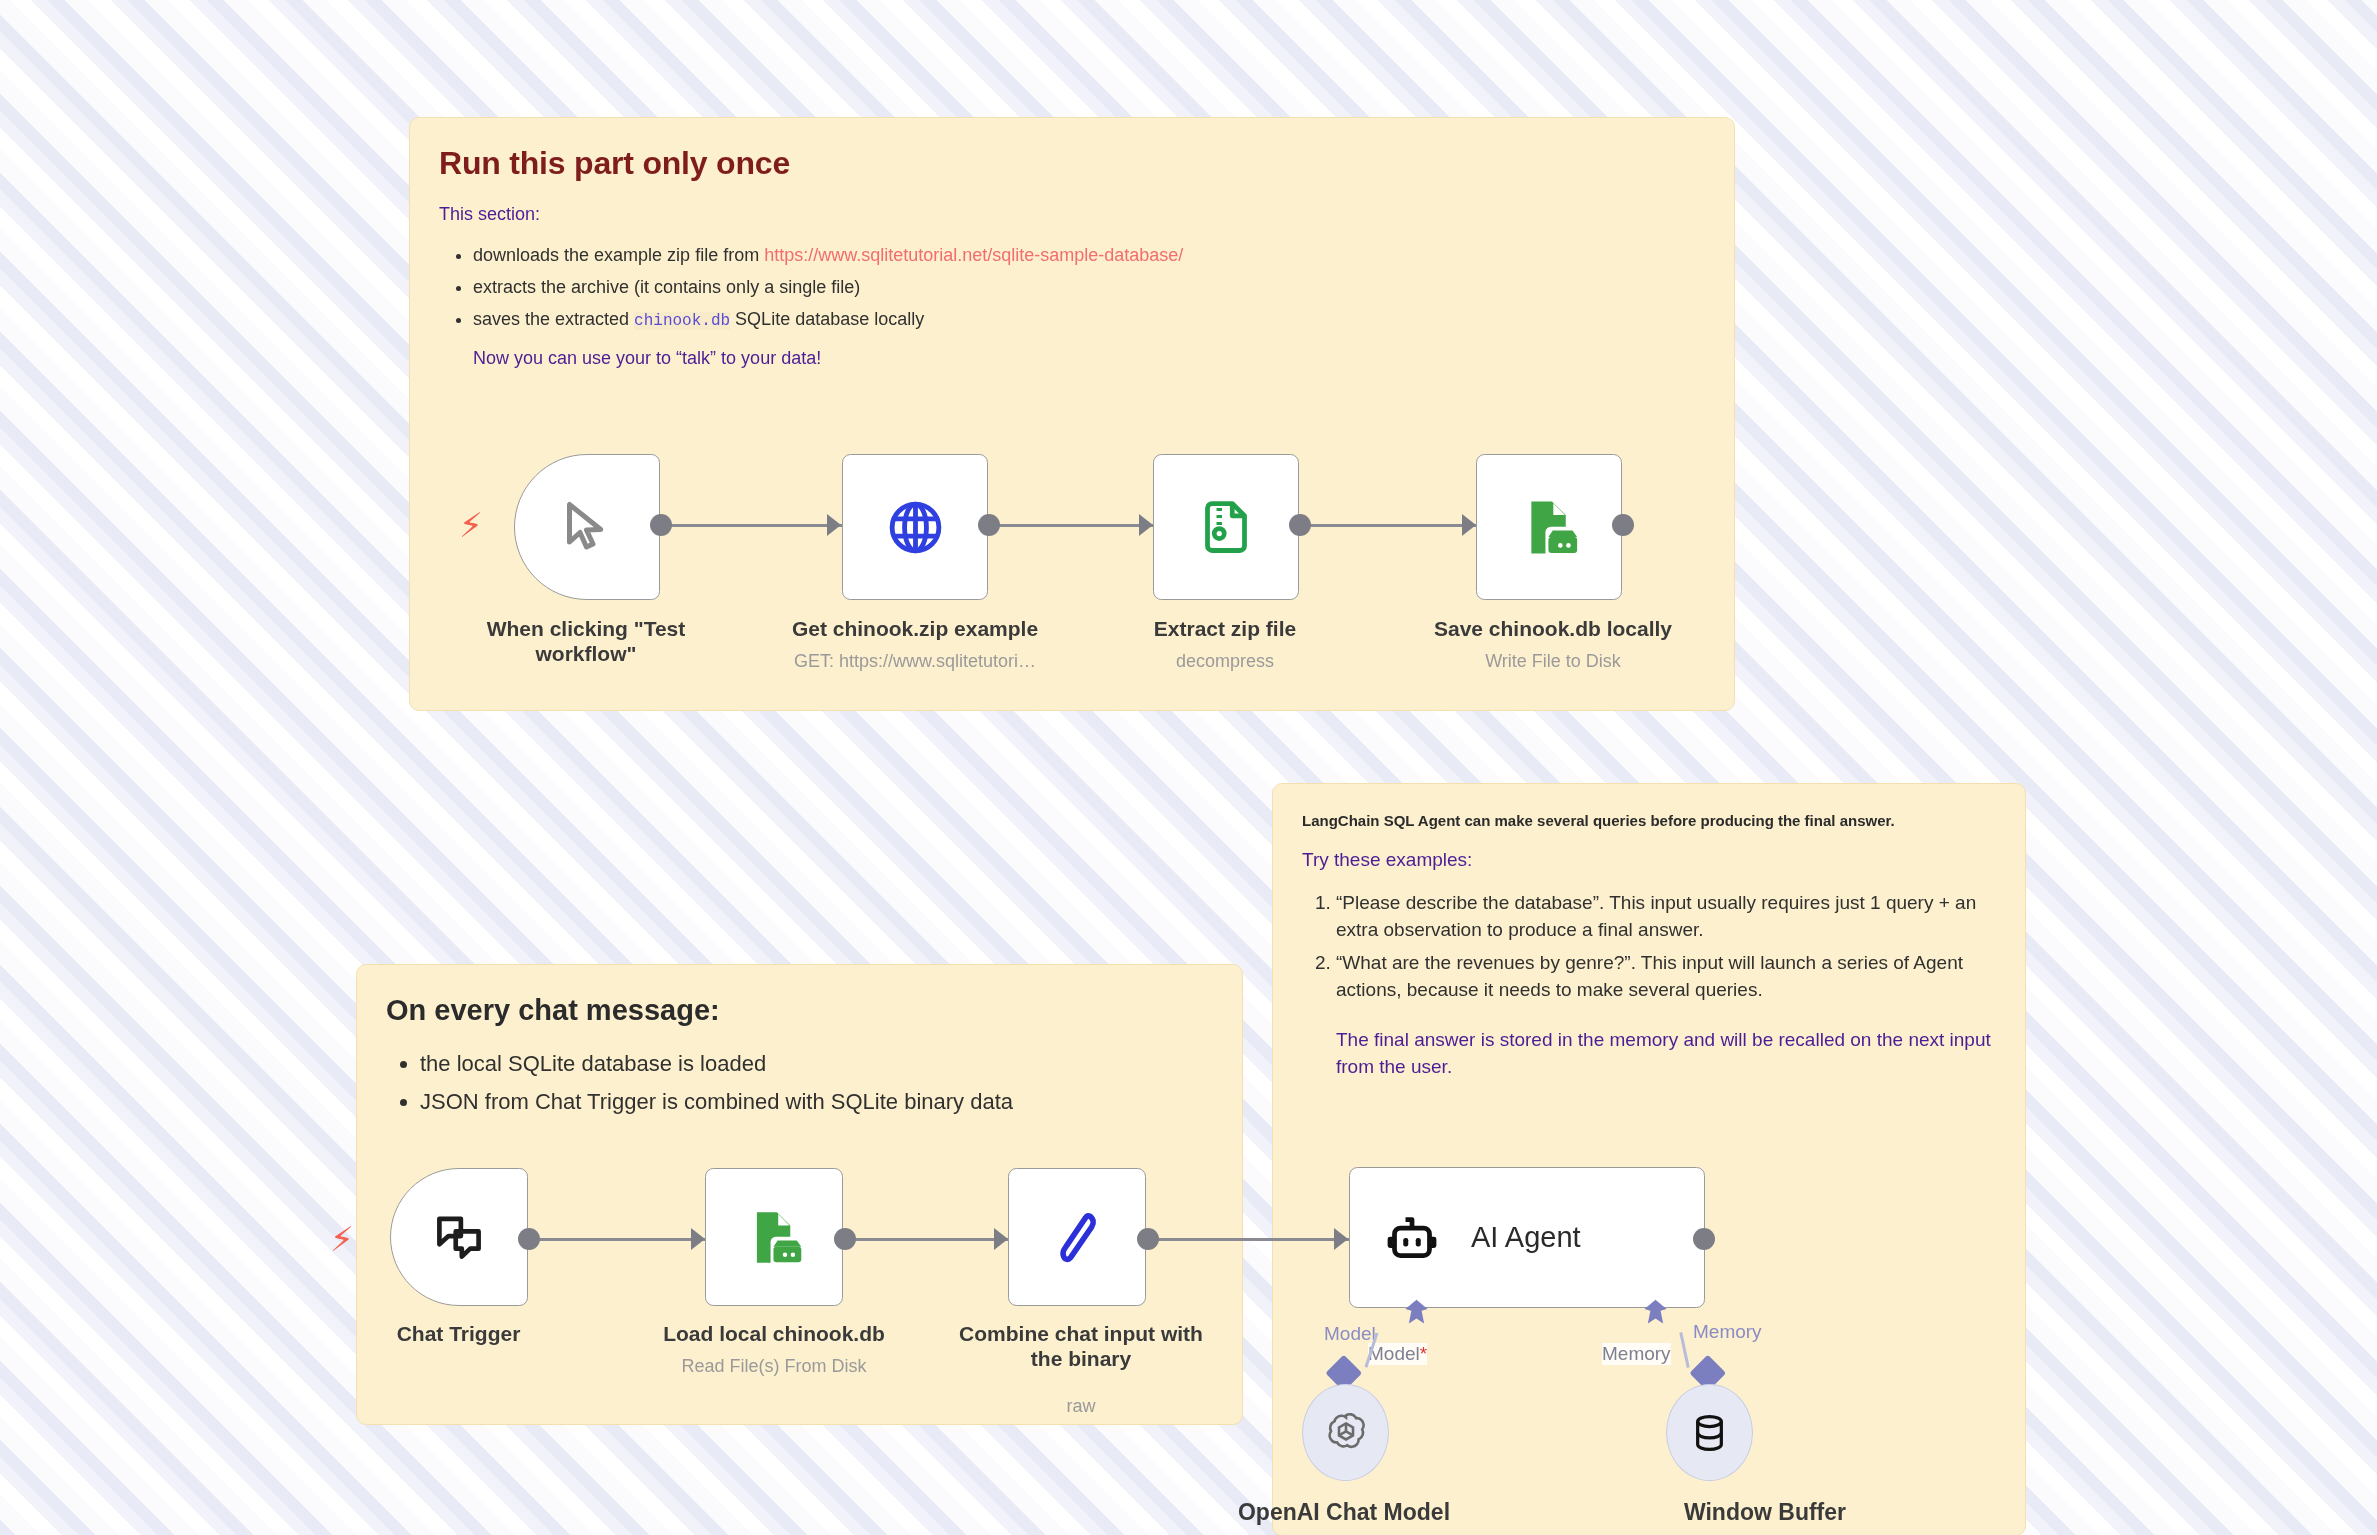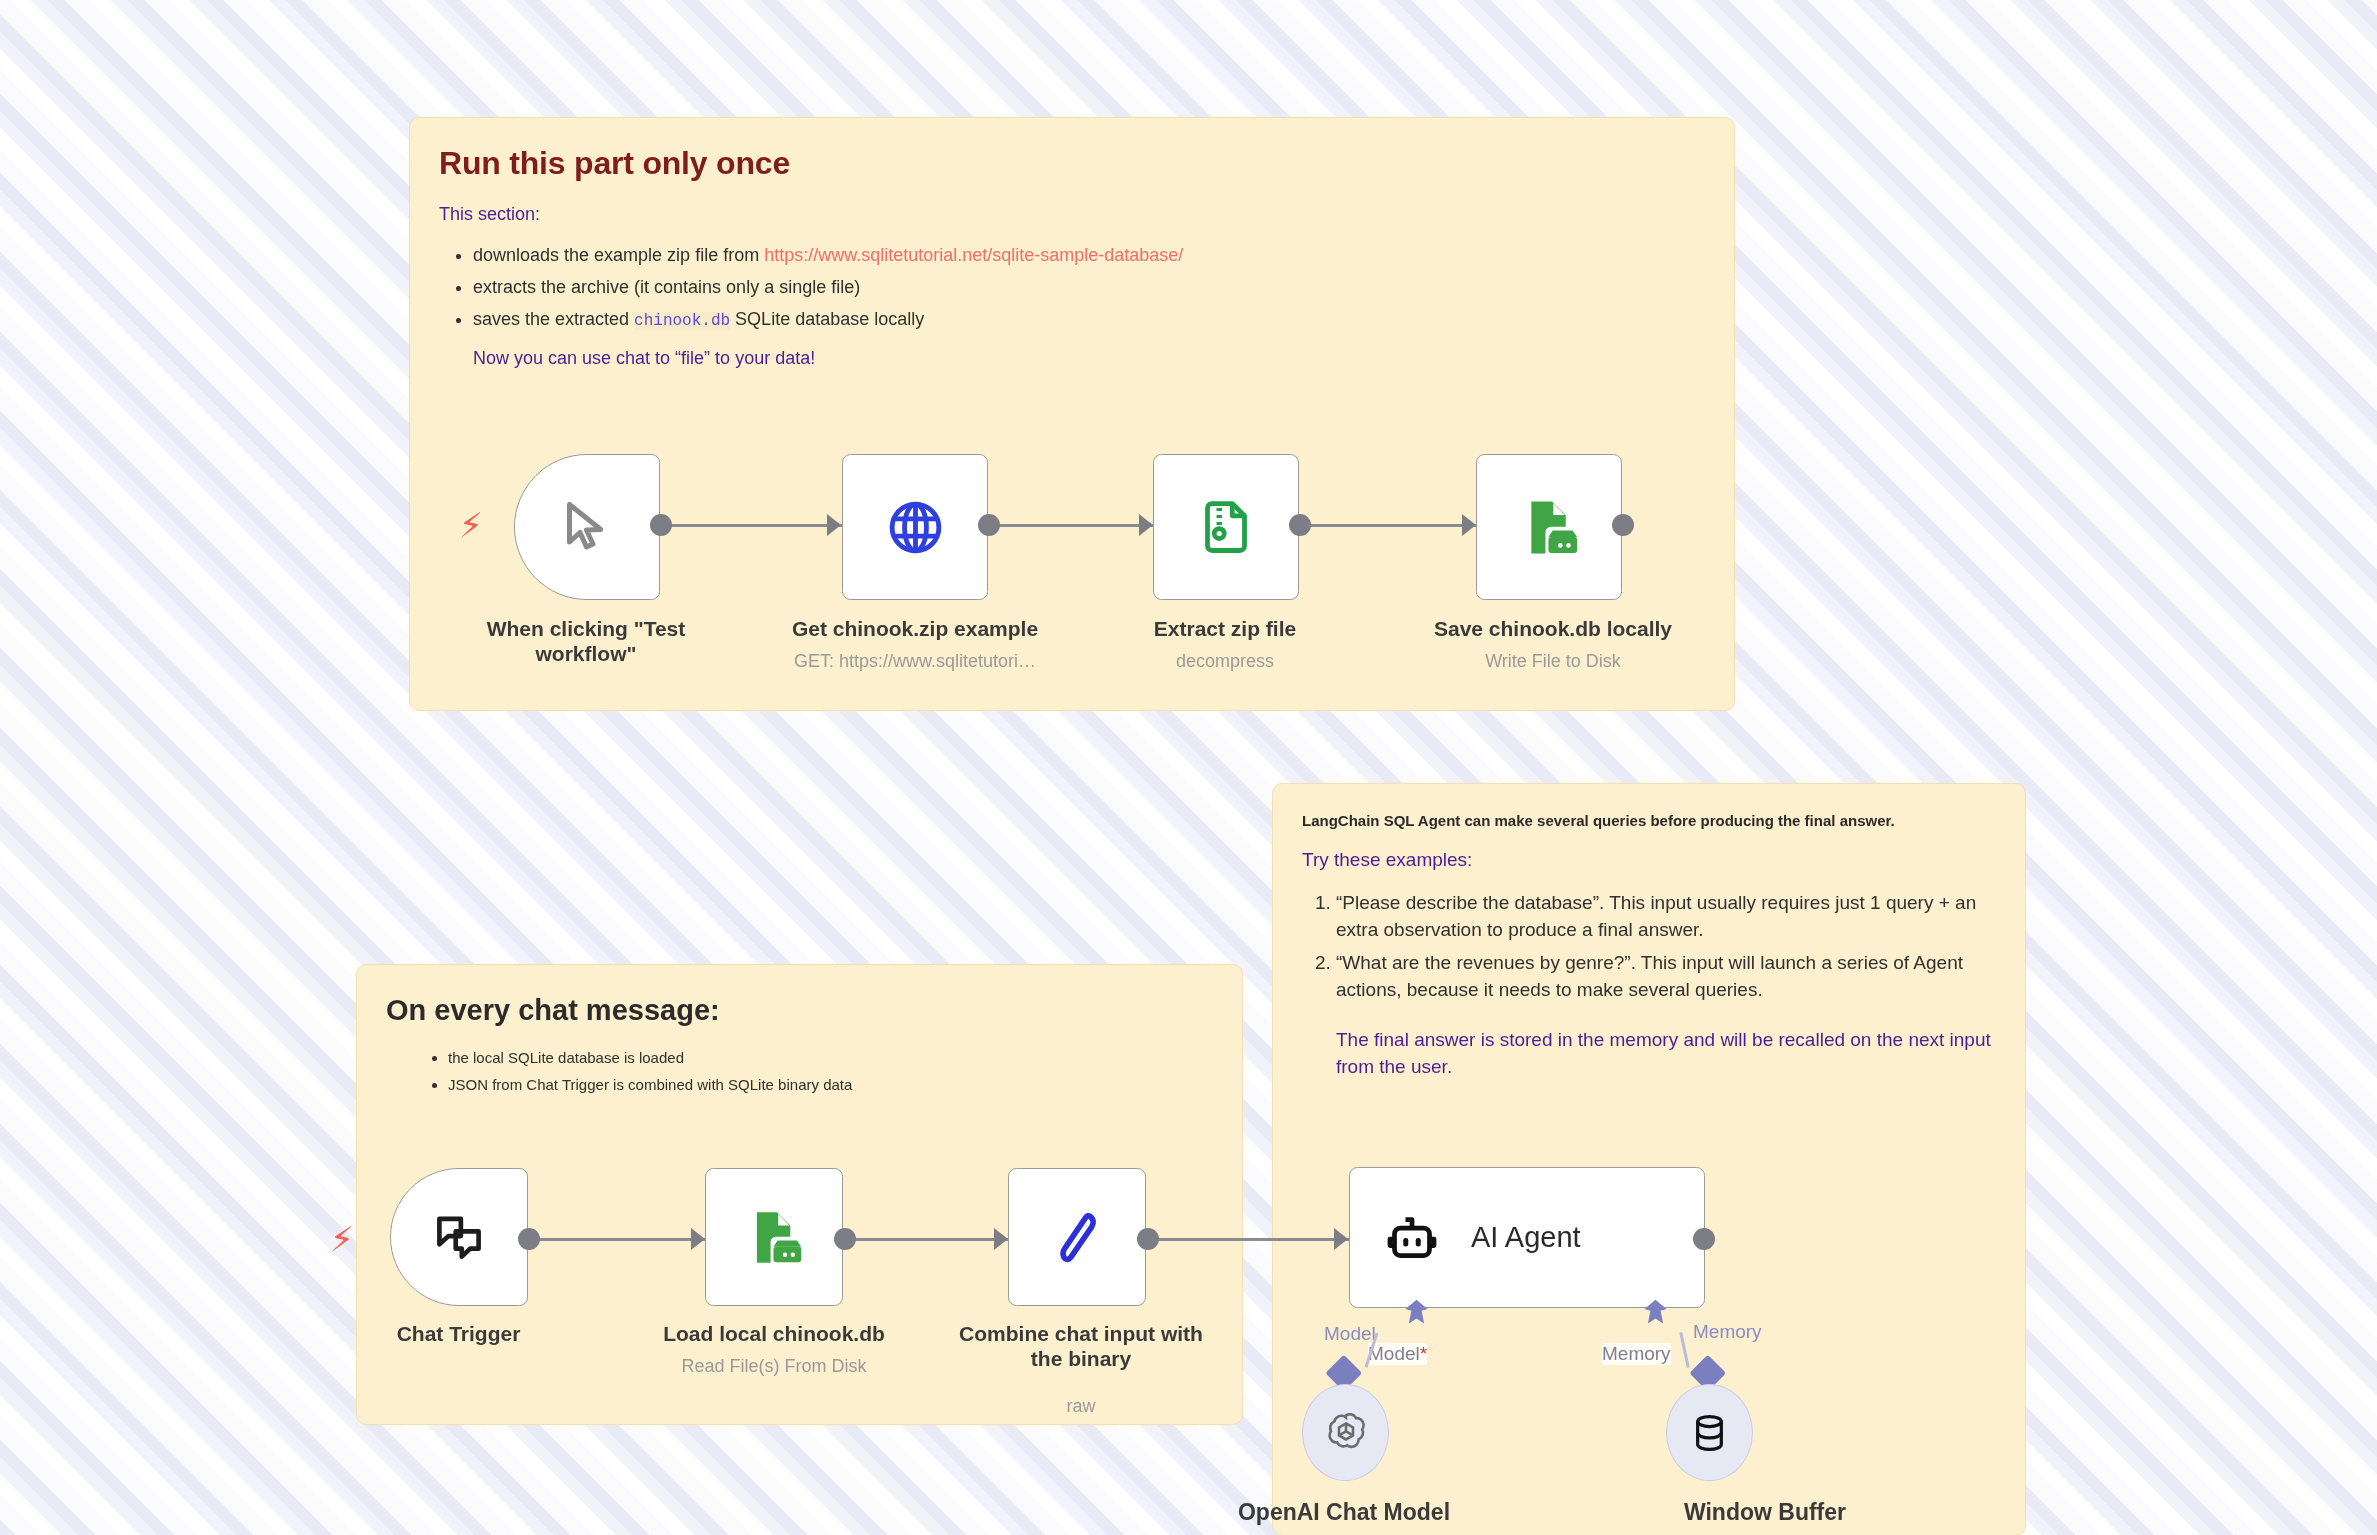--- a/index.html
+++ b/index.html
@@ -37,21 +37,21 @@
   .sticky ul,.sticky ol{margin:0 0 12px 0;padding-left:34px;}
   .sticky li{font-size:18px;line-height:1.5;color:#30302f;margin-bottom:5.1px;}
   .sticky .indent{margin-left:34px;}
   .lnk{color:#f26d6d;}
   .code{font-family:"Liberation Mono","DejaVu Sans Mono",monospace;color:#5b4bd6;font-size:16px;background:rgba(0,0,0,0.02);}
 
   #note-run{left:409px;top:117px;width:1326px;height:594px;}
   #note-run h1{font-size:32px;}
   #note-chat{left:356px;top:964px;width:887px;height:461px;}
   #note-chat h2{font-size:29px;margin-bottom:17px;}
-  #note-chat li{font-size:15px;margin-left:28px;}
+  #note-chat li{font-size:22px;}
   #note-agent{left:1272px;top:783px;width:754px;height:753px;}
   #note-agent h2{font-size:15px;line-height:1.4;}
   #note-agent p{font-size:19px;}
   #note-agent li{font-size:19px;line-height:1.45;}
 
   
   .node{
     position:absolute;
     background:#ffffff;
     border:1.7px solid #9a9a9a;
@@ -98,21 +98,21 @@
 
   <div class="sticky" id="note-run">
     <div class="sticky-pad">
       <h1>Run this part only once</h1>
       <p>This section:</p>
       <ul>
         <li><span>downloads the example zip file from </span><span class="lnk">https://www.sqlitetutorial.net/sqlite-sample-database/</span></li>
         <li><span>extracts the archive (it contains only a single file)</span></li>
         <li><span>saves the extracted </span><span class="code">chinook.db</span><span> SQLite database locally</span></li>
       </ul>
-      <p class="indent">Now you can use chat to “file” to your data!</p>
+      <p class="indent">Now you can use your to “talk” to your data!</p>
     </div>
   </div>
 
   <div class="wire" style="left:659px;top:524px;width:183px;"></div>
   <div class="wire" style="left:962px;top:524px;width:191px;"></div>
   <div class="wire" style="left:1268px;top:524px;width:208px;"></div>
 
   <div class="bolt" style="left:459px;top:508px;">⚡</div>
 
   <div class="node trigger" style="left:514px;top:454px;width:146px;height:146px;">

